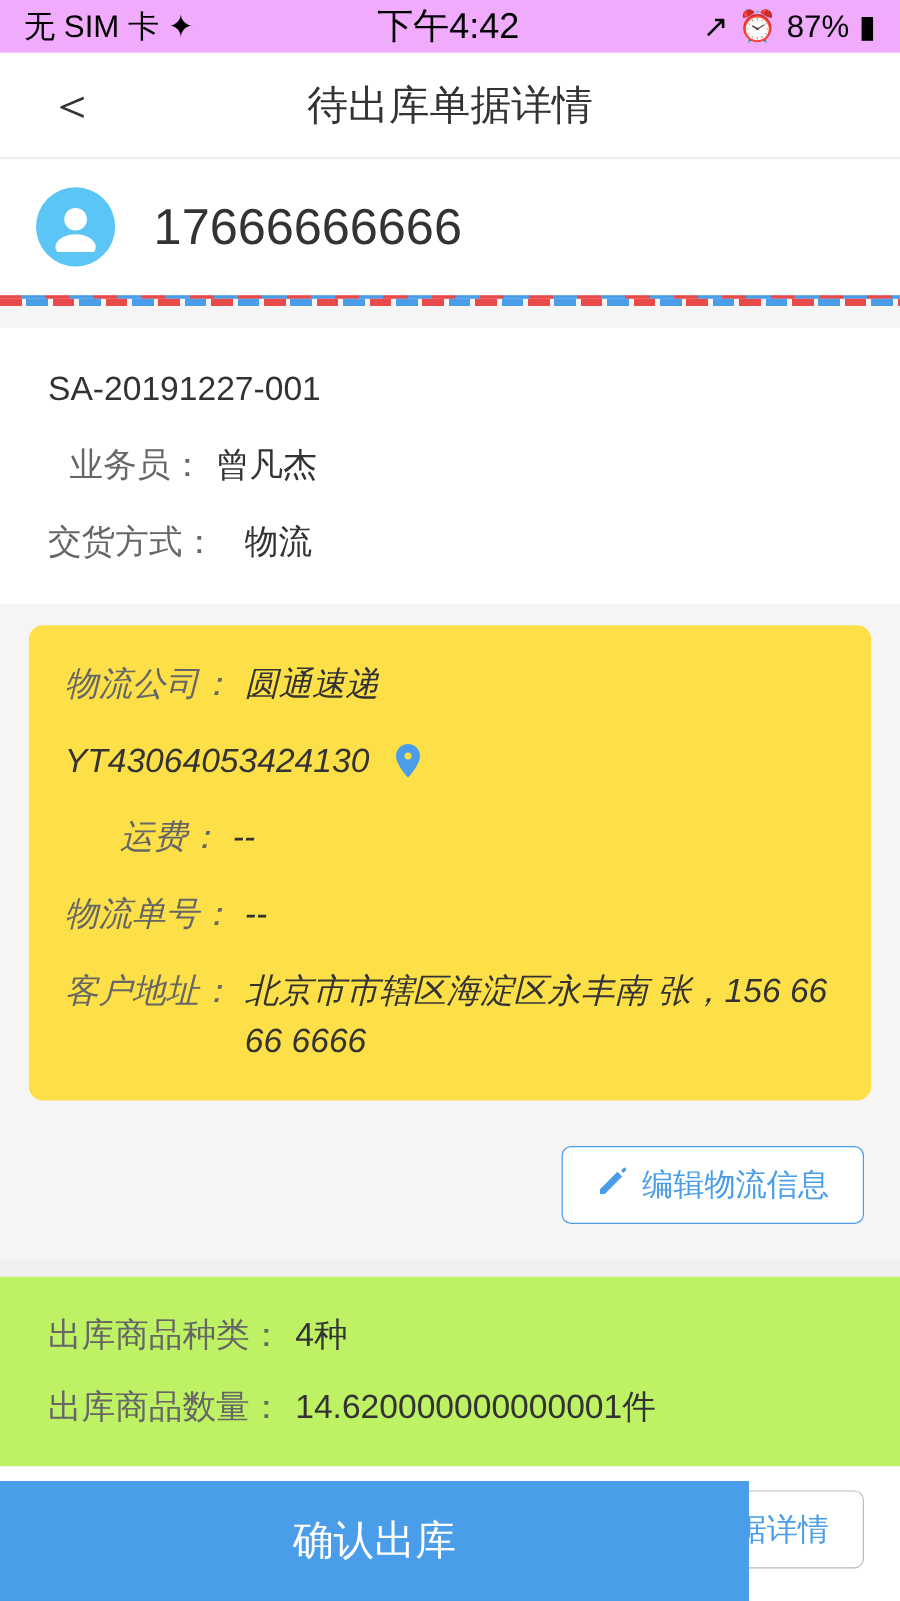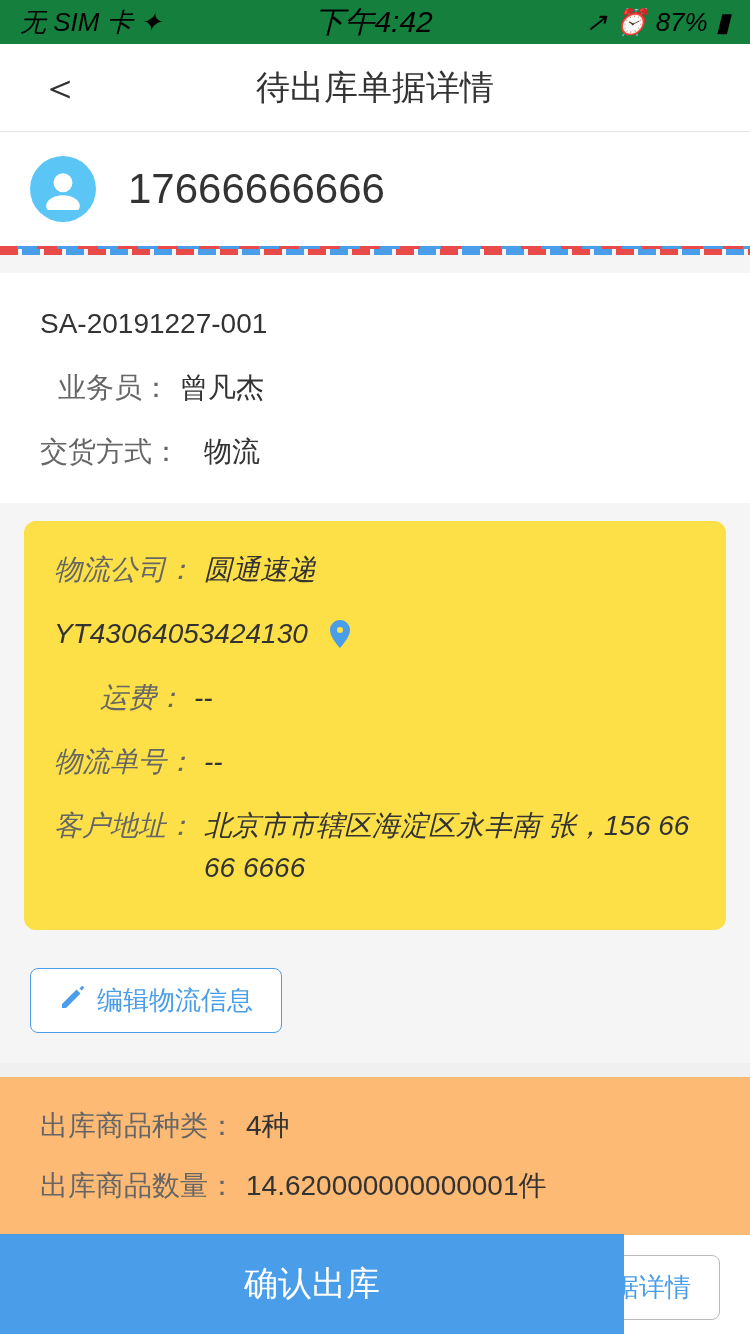--- a/index.html
+++ b/index.html
@@ -9,29 +9,28 @@
       background: #f5f5f5;
       width: 750px;
       min-height: 1334px;
       position: relative;
       font-size: 28px;
       color: #333;
     }
 
     
     .status-bar {
-      background: #15803d;
+      background: #f0abfc;
       height: 44px;
       display: flex;
       align-items: center;
       justify-content: space-between;
       padding: 0 20px;
       font-size: 26px;
       color: #000;
-      font-style: italic;
     }
     .status-left { display: flex; align-items: center; gap: 10px; }
     .status-center { font-weight: 500; font-size: 30px; }
     .status-right { display: flex; align-items: center; gap: 8px; font-size: 26px; }
 
     
     .nav-bar {
       background: #fff;
       height: 88px;
       display: flex;
@@ -133,21 +132,21 @@
       padding: 28px 30px;
       font-style: italic;
     }
     .logistics-row {
       display: flex;
       align-items: flex-start;
       margin-bottom: 22px;
       font-size: 28px;
       line-height: 1.5;
     }
-    .logistics-row:last-child { margin-bottom: 13px; }
+    .logistics-row:last-child { margin-bottom: 0; }
     .logistics-label {
       color: #666;
       min-width: 130px;
       text-align: right;
       margin-right: 10px;
       flex-shrink: 0;
     }
     .logistics-value {
       color: #333;
       flex: 1;
@@ -164,21 +163,21 @@
     }
     .address-value {
       color: #333;
       flex: 1;
       word-break: break-all;
     }
 
     
     .edit-button-row {
       display: flex;
-      justify-content: flex-start;
+      justify-content: flex-end;
       padding: 20px 30px 30px;
     }
     .edit-btn {
       border: 1.5px solid #4a9de8;
       border-radius: 8px;
       padding: 14px 28px;
       color: #4a9de8;
       font-size: 26px;
       display: flex;
       align-items: center;
@@ -188,21 +187,21 @@
     }
 
     
     .section-divider {
       height: 14px;
       background: #f0f0f0;
     }
 
     
     .product-section {
-      background: #fdba74;
+      background: #bef264;
       padding: 30px 40px;
     }
     .product-row {
       display: flex;
       align-items: center;
       margin-bottom: 22px;
       font-size: 28px;
     }
     .product-row:last-child { margin-bottom: 0; }
     .product-label {

